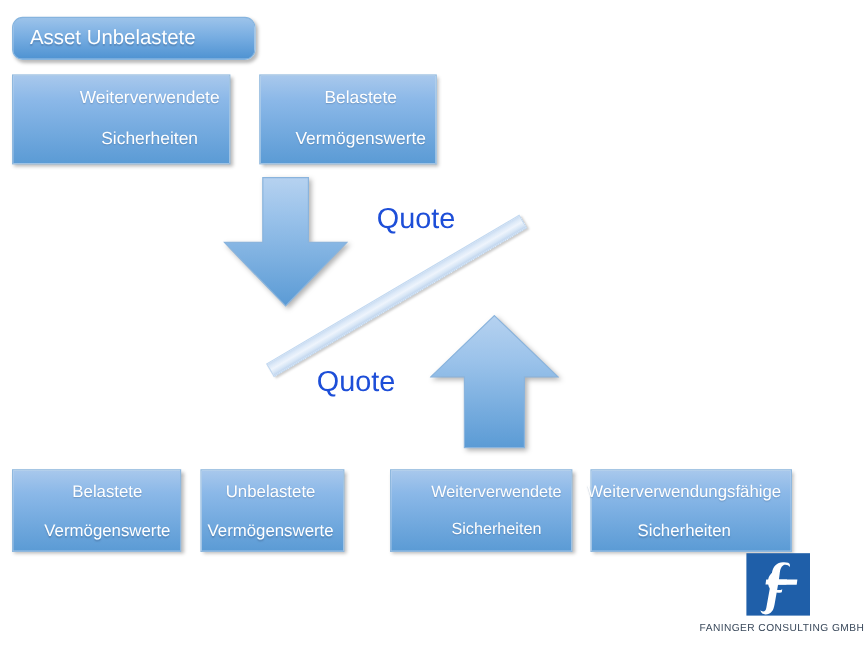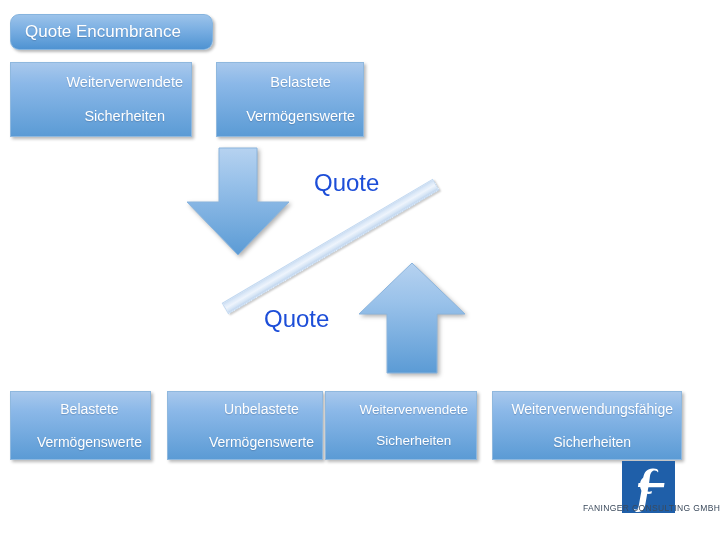--- a/index.html
+++ b/index.html
@@ -78,35 +78,35 @@
   #bot-box-1 {
     left: 10px;
     top: 391px;
     width: 141px;
     height: 69px;
     font-size: 14px;
   }
   #bot-box-2 {
     left: 167px;
     top: 391px;
-    width: 156px;
+    width: 120px;
     height: 69px;
     font-size: 14px;
   }
   #bot-box-3 {
     left: 325px;
     top: 391px;
     width: 152px;
     height: 69px;
     font-size: 13.5px;
   }
   #bot-box-4 {
     left: 492px;
     top: 391px;
-    width: 190px;
+    width: 168px;
     height: 69px;
     font-size: 14px;
   }
 
   
   .arrow {
     position: absolute;
     filter: drop-shadow(2px 2px 2px rgba(0,0,0,0.3));
   }
   #arrow-down {
@@ -174,37 +174,37 @@
   #logo-glyph {
     position: absolute;
     left: 0;
     top: 0;
     width: 53px;
     height: 52px;
   }
   #logo-text {
     position: absolute;
     left: 0;
-    top: 42px;
+    top: 57px;
     width: 134px;
     text-align: center;
     font-size: 8.5px;
     letter-spacing: 0.35px;
     color: #3b4a5c;
     font-family: "Liberation Sans", sans-serif;
     white-space: nowrap;
   }
 </style>
 </head>
 <body>
 
 <div id="slide">
 
   <div class="box" id="title-box">
-    <span>Quote Encumbrance</span>
+    <span>Asset Unbelastete</span>
   </div>
 
   <div class="box" id="top-box-1">
     <span>
       <span>Weiterverwendete</span><br>
       <span>Sicherheiten</span>
     </span>
   </div>
 
   <div class="box" id="top-box-2">

